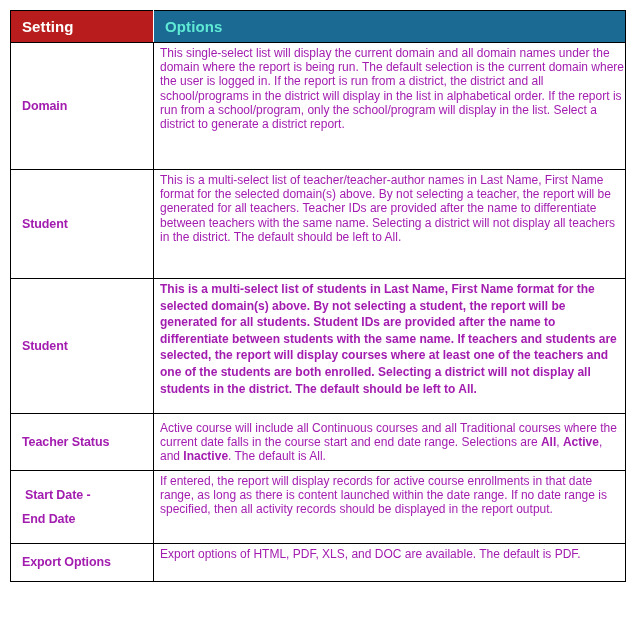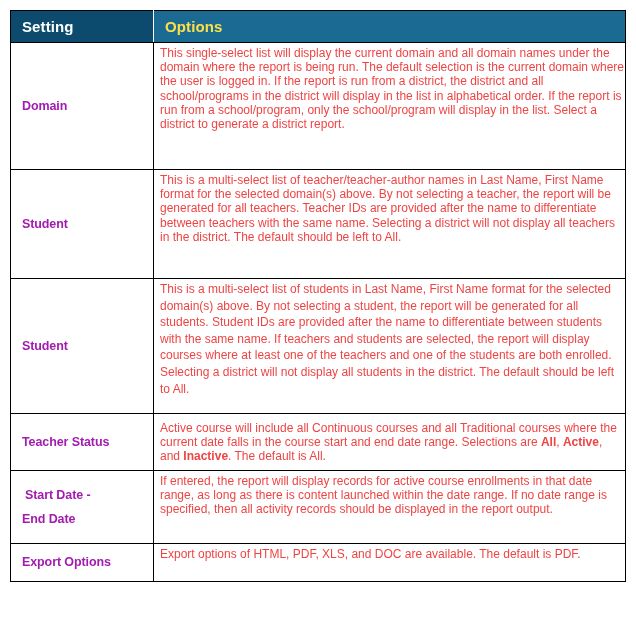--- a/index.html
+++ b/index.html
@@ -59,55 +59,55 @@
     padding: 4px 4px 4px 11px;
     line-height: 15px;
     vertical-align: middle;
     letter-spacing: -0.1px;
   }
   td.setting-cell .label-line { display: block; }
   td.setting-cell.two-line .label-line:first-child { padding-left: 3px; padding-bottom: 9px; }
 
   td.options-cell {
     font-size: 12px;
-    color: #ef4444;
+    color: #a21caf;
     padding: 3px 0 3px 6px;
     line-height: 14.2px;
     vertical-align: top;
     text-align: left;
   }
   td.options-cell.mid { vertical-align: middle; }
   td.options-cell b { font-weight: bold; }
 
   
   tr.r-domain td      { height: 118px; }
   tr.r-teacher td     { height: 100px; }
-  tr.r-student td     { height: 126px; }
+  tr.r-student td     { height: 126px; font-weight: bold; }
   tr.r-enrollment td  { height: 38px; }
   tr.r-coursestatus td{ height: 48px; }
   tr.r-dates td       { height: 64px; }
   tr.r-display td     { height: 24px; }
   tr.r-export td      { height: 29px; }
 
   tr.r-student td.options-cell { line-height: 16.6px; padding-top: 2px; }
 </style>
 </head>
 <body>
 
 <div id="page">
 
   <table class="settings-table">
     <colgroup>
       <col class="col-setting">
       <col class="col-options">
     </colgroup>
     <thead>
       <tr>
-        <th class="th-setting" style="background: #0c4a6e; color: rgb(255, 255, 255);">Setting</th>
-        <th class="th-options" style="background: rgb(27, 106, 147); color: #fde047;">Options</th>
+        <th class="th-setting" style="background: #b91c1c; color: rgb(255, 255, 255);">Setting</th>
+        <th class="th-options" style="background: rgb(27, 106, 147); color: #5eead4;">Options</th>
       </tr>
     </thead>
     <tbody>
 
       <tr class="r-domain">
         <td class="setting-cell">Domain</td>
         <td class="options-cell">This single-select list will display the current domain and all domain names under the domain where the report is being run. The default selection is the current  domain where the user is logged in. If the report is run from a district, the district and all school/programs in the  district will display in the list in alphabetical order. If the report is run from a  school/program, only the school/program will display in the list. Select a district to generate a district report.</td>
       </tr>
 
       <tr class="r-teacher">

